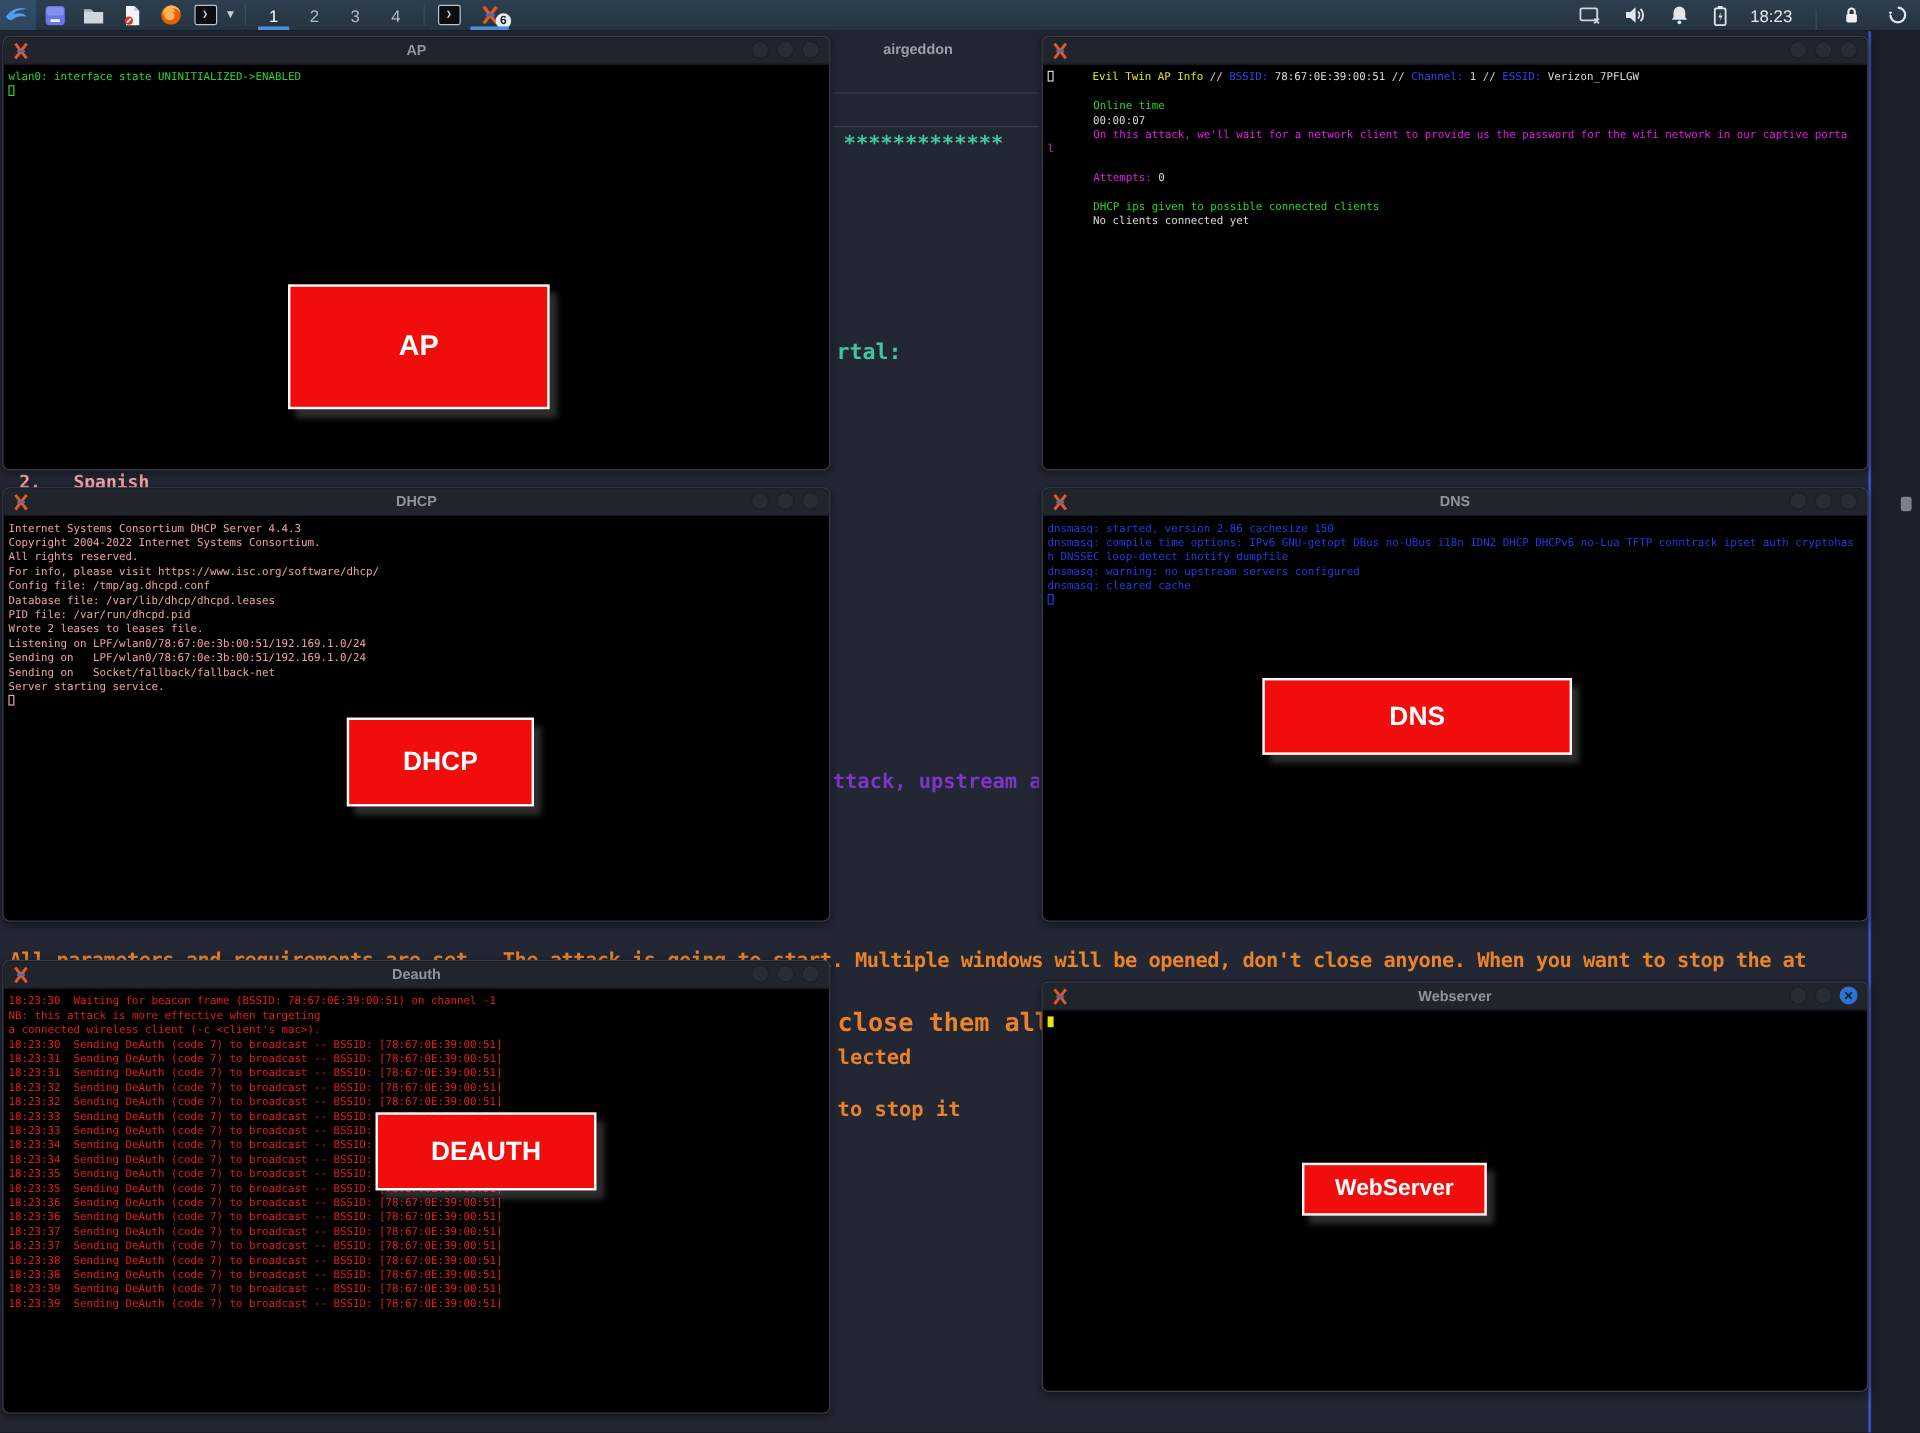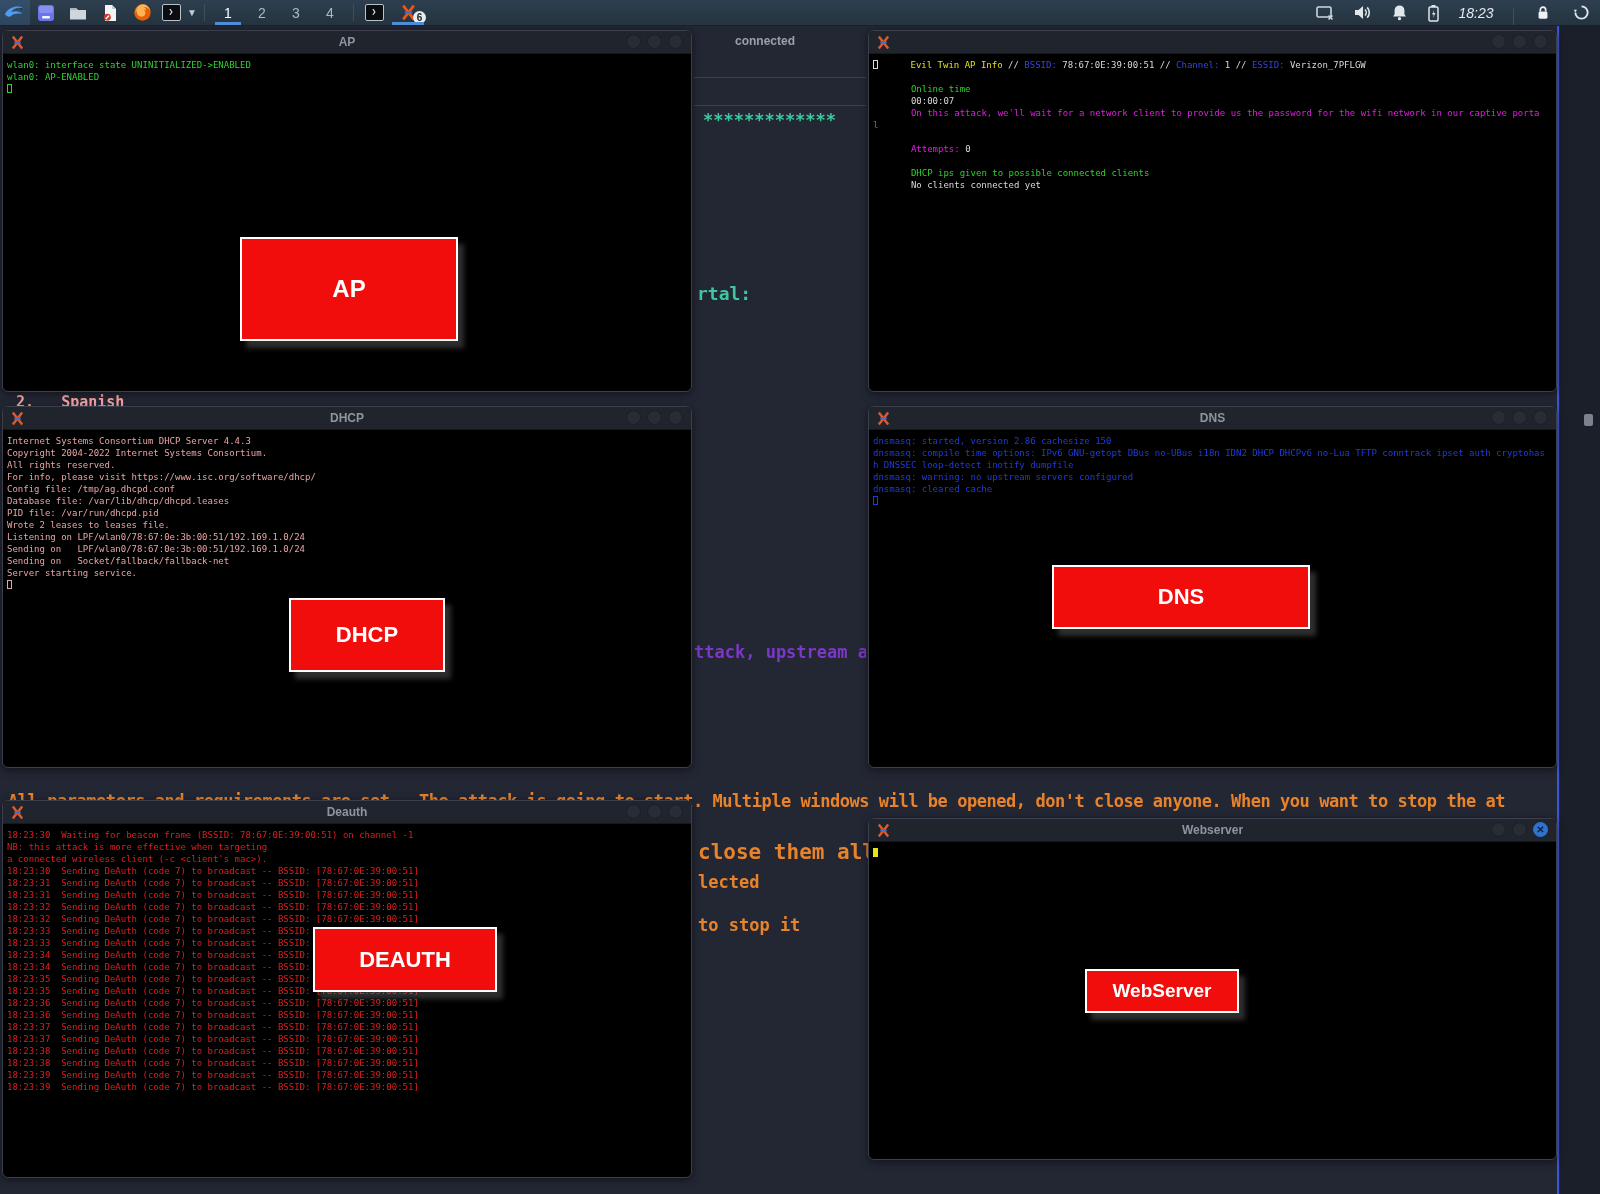--- a/index.html
+++ b/index.html
@@ -14,21 +14,21 @@
   .kali-tile{width:30px;background:rgba(86,156,233,.18);}
   .sep{width:1px;height:17px;background:#3c4f5e;margin:0 6px;}
   .ws{width:34px;color:#aeb9c2;font-size:14px;}
   .ws.active{color:#fff;}
   .ws.active::after,.grp.active::after{content:"";position:absolute;left:4px;right:4px;bottom:0;height:3px;background:#4d8fd6;}
   .grp{width:40px;}
   .badge{position:absolute;right:2px;bottom:1px;width:13px;height:13px;border-radius:50%;
          background:#e9edf0;color:#1a1d22;font-size:10px;font-weight:bold;
          display:flex;align-items:center;justify-content:center;}
   .spacer{flex:1;}
-  .tray{display:flex;align-items:flex-end;gap:8px;margin-right:4px;font-style:italic;}
+  .tray{display:flex;align-items:flex-end;gap:8px;margin-right:4px;}
   .tray .pitem{width:30px;}
   .clock{color:#e2e9ef;font-size:14px;padding:0 8px;}
   .term-tile{width:17px;height:15px;background:#0b0d10;border:1px solid #b9c3ca;border-radius:2px;
              color:#dfe5ea;font-size:8px;line-height:13px;text-align:center;font-family:"DejaVu Sans Mono",monospace;}
   .chev{color:#c3ccd3;font-size:10px;margin-left:2px;}
   
   .frag{position:absolute;font-family:"DejaVu Sans Mono",monospace;font-weight:bold;white-space:pre;z-index:1;}
   .bg-title{position:absolute;left:705px;top:34px;width:120px;text-align:center;color:#9aa0a8;
             font-size:12px;font-weight:bold;z-index:1;}
   .hline{position:absolute;left:694px;width:172px;height:1px;background:#3a4150;z-index:1;}
@@ -204,21 +204,21 @@
               <path d="M2.5 9 L.8 6.2 H4.2z" fill="#dfe6ec"></path>
             </svg>
         </span>
       </div>
     </div>
   </div>
 
   <div class="rstrip"></div>
   <div class="bluebar"></div>
   <div class="thumb"></div>
-  <div class="bg-title">connected</div>
+  <div class="bg-title">airgeddon</div>
   <div class="hline" style="top:77px;"></div>
   <div class="hline" style="top:105px;"></div>
   <div class="frag" style="left:703px;top:110px;font-size:17px;color:#3ec89e;">*************</div>
   <div class="frag" style="left:697px;top:283px;font-size:18px;color:#3ec89e;">rtal:</div>
   <div class="frag" style="left:694px;top:642px;font-size:17px;color:#7c36c8;width:172px;overflow:hidden;">ttack, upstream ad</div>
   <div class="frag" style="left:16px;top:393px;font-size:15px;color:#fca5a5;">2.   Spanish</div>
   <div class="frag" style="left:8px;top:791px;font-size:17px;letter-spacing:-0.45px;color:#e8832a;width:1549px;overflow:hidden;">All parameters and requirements are set.  The attack is going to start. Multiple windows will be opened, don't close anyone. When you want to stop the at</div>
   <div class="frag" style="left:698px;top:840px;font-size:21px;color:#e8832a;">close them all</div>
   <div class="frag" style="left:698px;top:872px;font-size:17px;color:#e8832a;">lected</div>
   <div class="frag" style="left:698px;top:915px;font-size:17px;color:#e8832a;">to stop it</div>
@@ -232,21 +232,21 @@
             <rect x="4.5" y="7" width="7" height="2" fill="#3b6fd0"></rect>
           </svg>
         </span>
       <span class="ttitle">AP</span>
       <span class="tbtns">
           <span class="cbtn"></span>
           <span class="cbtn"></span>
           <span class="cbtn"></span>
         </span>
     </div>
-    <div class="tcontent" style="color: rgb(47, 211, 47);"><div class="tl"><span>wlan0: interface state UNINITIALIZED-&gt;ENABLED</span></div><div class="tl"><span>wlan0: AP-ENABLED</span></div><div class="tl"><span class="cur h" style="border-color: rgb(47, 211, 47);"></span></div></div>
+    <div class="tcontent" style="color: rgb(47, 211, 47);"><div class="tl"><span>wlan0: interface state UNINITIALIZED-&gt;ENABLED</span></div><div class="tl"><span class="cur h" style="border-color: rgb(47, 211, 47);"></span></div></div>
   </div>
 
   <div class="win" id="win-control">
     <div class="tbar">
       <span class="ticon">
           <svg width="15" height="15" viewBox="0 0 16 16">
             <path d="M3 1.5 L8 8 L3 14.5" stroke="#e8571f" stroke-width="2.6" fill="none"></path>
             <path d="M13 1.5 L8 8 L13 14.5" stroke="#e8571f" stroke-width="2.6" fill="none"></path>
             <rect x="4.5" y="7" width="7" height="2" fill="#3b6fd0"></rect>
           </svg>

